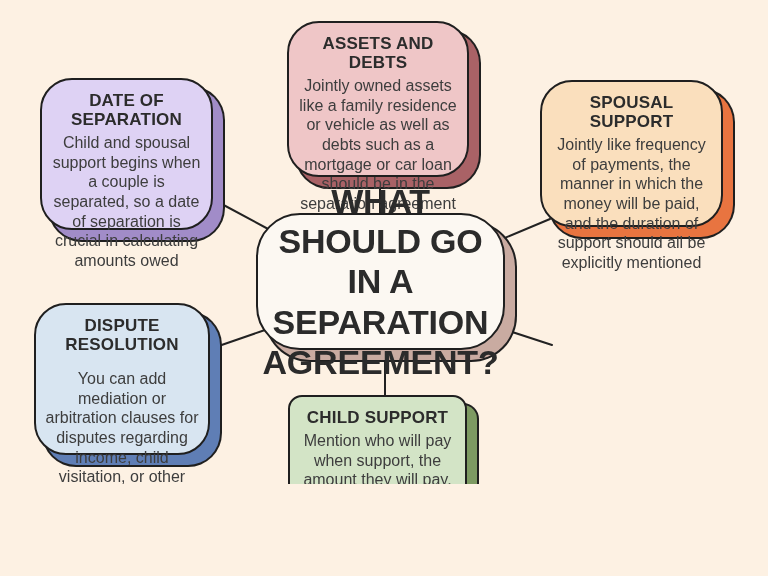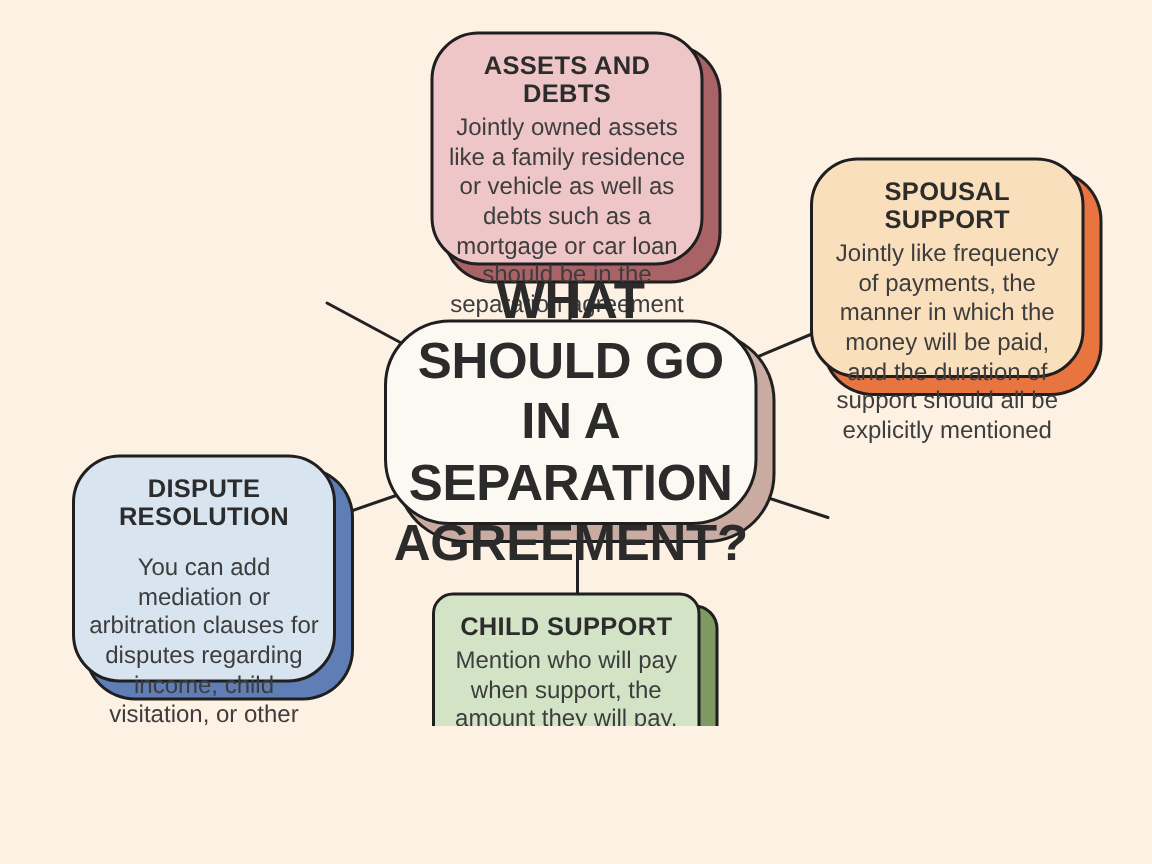--- a/index.html
+++ b/index.html
@@ -47,22 +47,22 @@
   .card p {
     margin: 0 9px;
     font-size: 16px;
     line-height: 1.23;
     color: #3d3d3d;
   }
   .card.gap p { margin-top: 15px; }
 
   .pos-assets   { left:287px; top:21px;  width:182px; height:156px; }
   .pos-date     { left:40px;  top:78px;  width:173px; height:152px; }
-  .pos-spousal  { left:540px; top:80px;  width:183px; height:147px;margin-top:25px; }
-  .pos-dispute  { left:48px;  top:303px; width:176px; height:152px; }
+  .pos-spousal  { left:540px; top:80px;  width:183px; height:147px; }
+  .pos-dispute  { left:34px;  top:303px; width:176px; height:152px; }
   .pos-child    { left:288px; top:395px; width:179px; height:150px;border-radius:14px; }
   .pos-custody  { left:540px; top:303px; width:182px; height:154px; }
 
   .card.center {
     left:256px; top:213px; width:249px; height:137px;
     border-radius: 44px;
     display: flex;
     align-items: center;
     justify-content: center;
   }
@@ -87,20 +87,24 @@
     <line x1="210" y1="349" x2="265" y2="330"></line>
     <line x1="385" y1="345" x2="385" y2="405"></line>
     <line x1="500" y1="328" x2="552" y2="345"></line>
   </svg>
 
   <div class="card pos-assets" style="--fill: #efc6c7; --shadow: #a96266;">
     <h3>ASSETS AND DEBTS</h3>
     <p>Jointly owned assets like a family residence or vehicle as well as debts such as a mortgage or car loan should be in the separation agreement</p>
   </div>
 
+  <div class="card pos-date" style="--fill: #ded2f4; --shadow: #a18cc8;">
+    <h3>DATE OF SEPARATION</h3>
+    <p>Child and spousal support begins when a couple is separated, so a date of separation is crucial in calculating amounts owed</p>
+  </div>
 
   <div class="card pos-spousal" style="--fill: #fadfbd; --shadow: #e87440;">
     <h3>SPOUSAL SUPPORT</h3>
     <p>Jointly like frequency of payments, the manner in which the money will be paid, and the duration of support should all be explicitly mentioned</p>
   </div>
 
   <div class="card gap pos-dispute" style="--fill: #d8e5f1; --shadow: #5f7eb5;">
     <h3>DISPUTE RESOLUTION</h3>
     <p>You can add mediation or arbitration clauses for disputes regarding income, child visitation, or other issues</p>
   </div>

